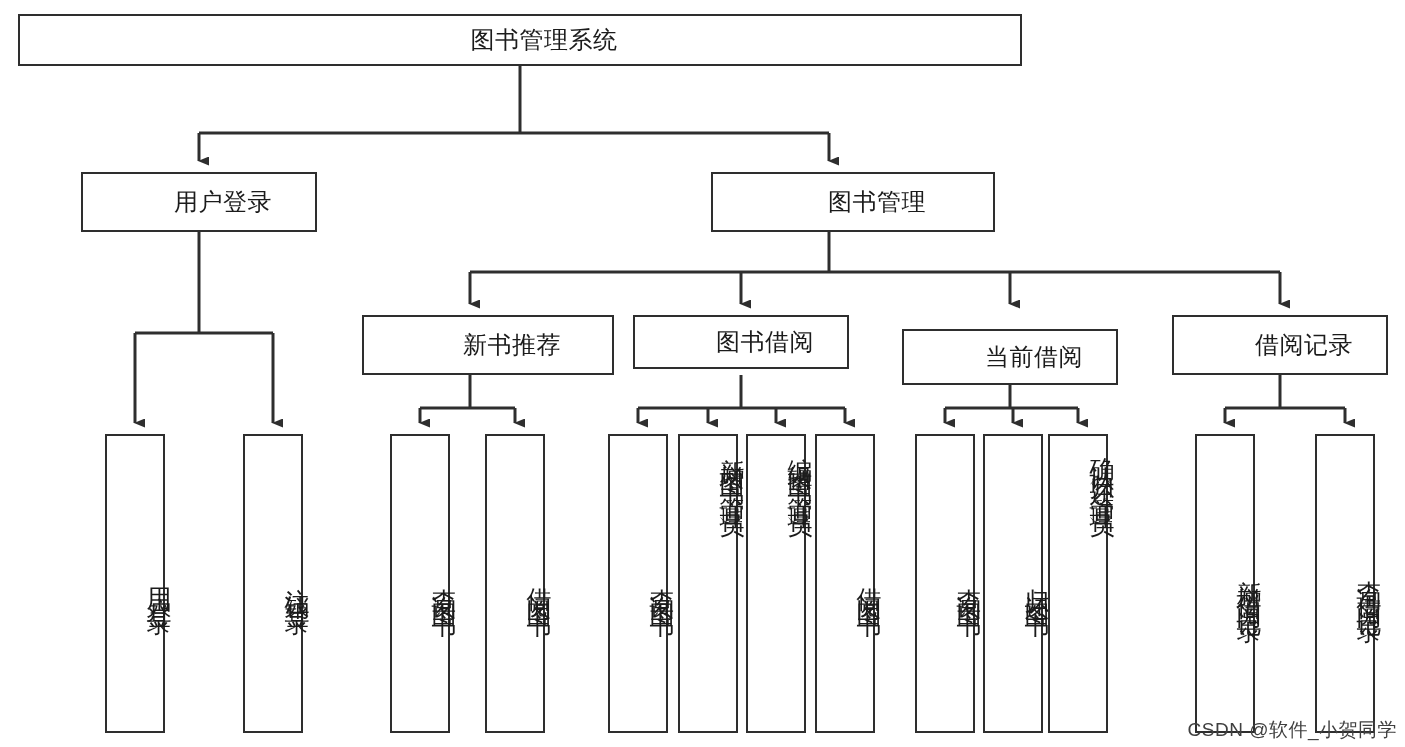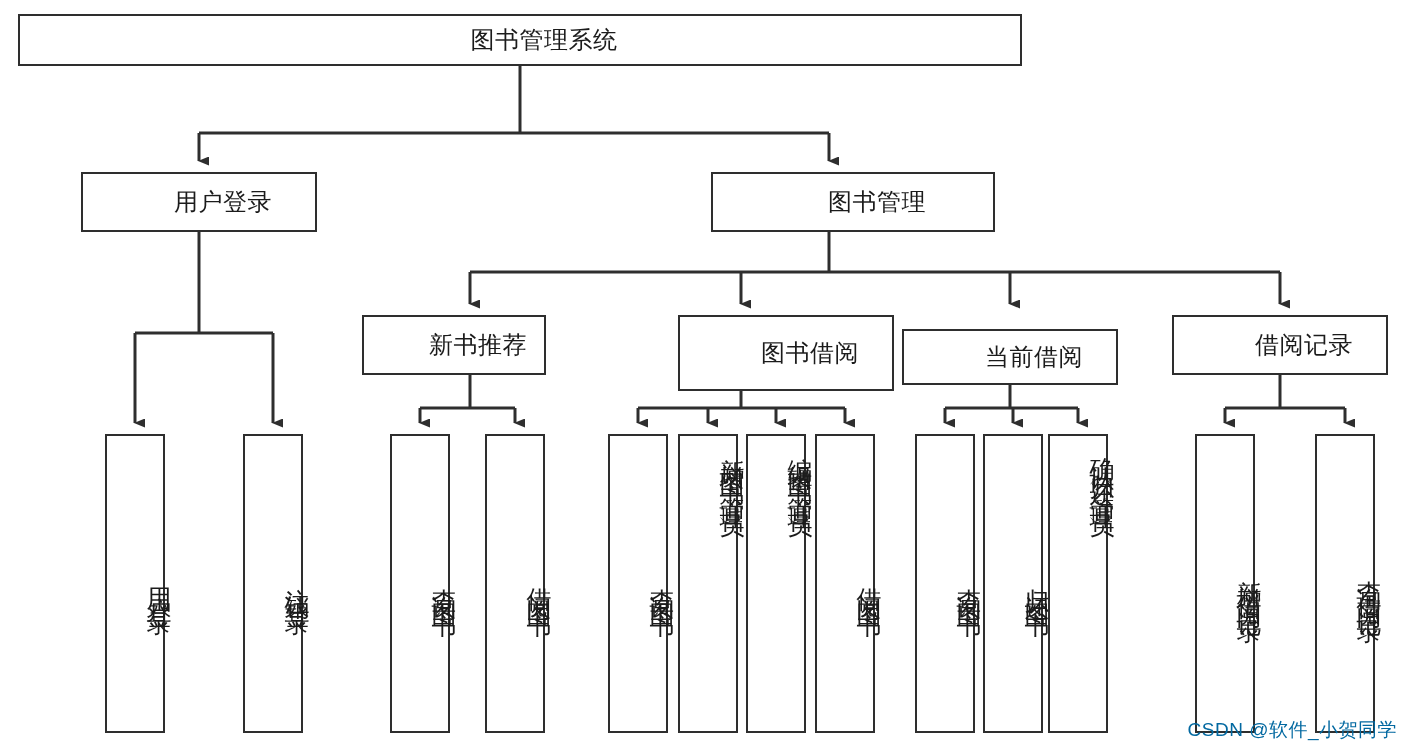--- a/index.html
+++ b/index.html
@@ -65,21 +65,21 @@
     align-items: center;
   }
   .node.v.centered .label {
     padding-top: 0;
   }
   .watermark {
     position: absolute;
     right: 8px;
     bottom: 4px;
     font-size: 19px;
-    color: #0369a1;
+    color: #404040;
     white-space: nowrap;
     letter-spacing: 0.5px;
   }
 </style>
 </head>
 <body>
 
 <div id="diagram-root">
 
   <svg class="wires" viewBox="0 0 1405 747" xmlns="http://www.w3.org/2000/svg">
@@ -129,24 +129,24 @@
     <span class="label">图书管理系统</span>
   </div>
 
   <div class="node h" style="left: 81px; top: 172px; width: 236px; height: 60px;">
     <span class="label">用户登录</span>
   </div>
   <div class="node h" style="left: 711px; top: 172px; width: 284px; height: 60px;">
     <span class="label">图书管理</span>
   </div>
 
-  <div class="node h" style="left: 362px; top: 315px; width: 184px; height: 60px;">
+  <div class="node h" style="left: 362px; top: 315px; width: 252px; height: 60px;">
     <span class="label">新书推荐</span>
   </div>
-  <div class="node h" style="left: 633px; top: 315px; width: 216px; height: 76px; margin-left: 45px;">
+  <div class="node h" style="left: 633px; top: 315px; width: 216px; height: 54px;">
     <span class="label">图书借阅</span>
   </div>
   <div class="node h" style="left: 902px; top: 315px; width: 216px; height: 56px; margin-top: 14px;">
     <span class="label">当前借阅</span>
   </div>
   <div class="node h" style="left: 1172px; top: 315px; width: 216px; height: 60px;">
     <span class="label">借阅记录</span>
   </div>
 
   <div class="node v centered" style="left: 105px; top: 434px; width: 60px; height: 299px;">

